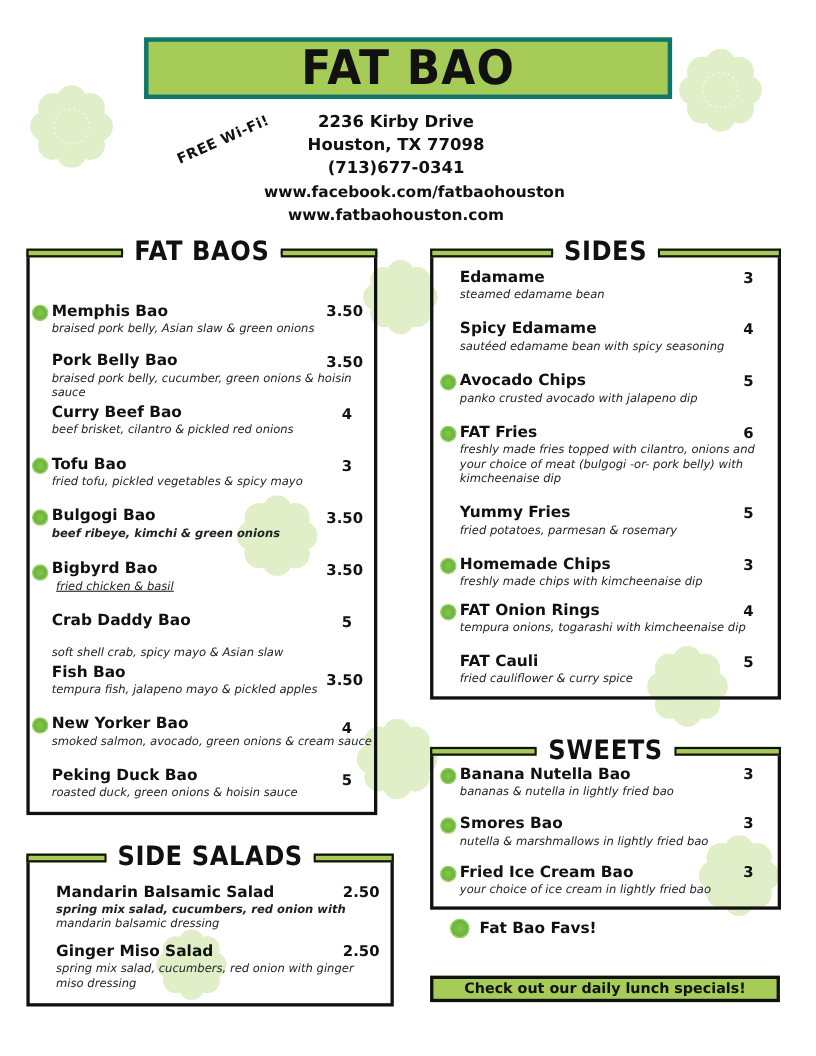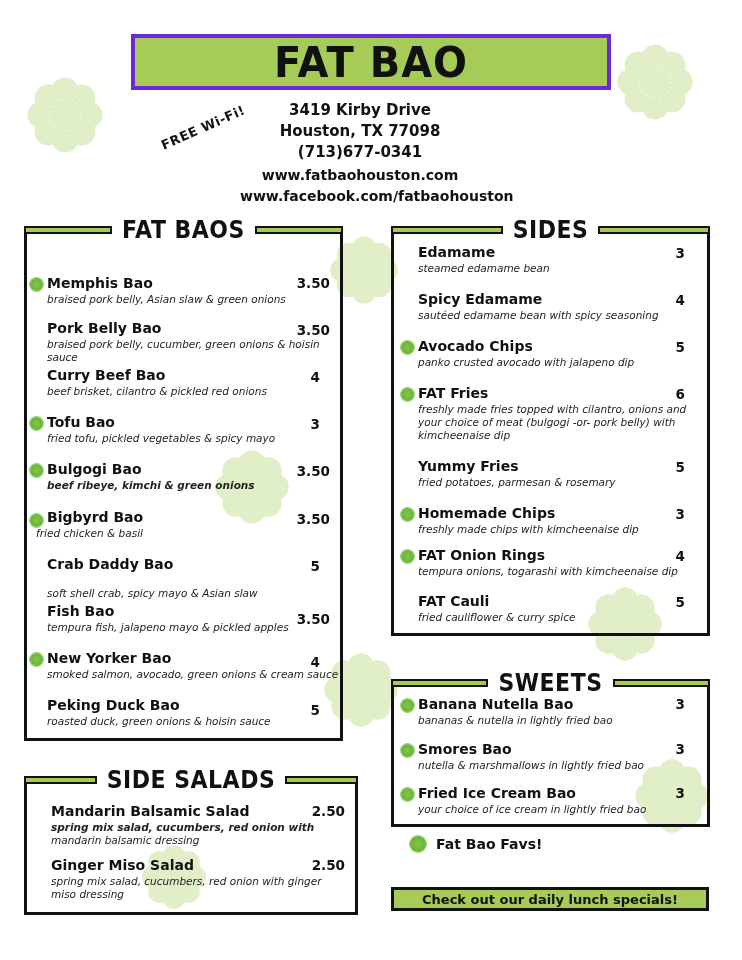--- a/index.html
+++ b/index.html
@@ -4,21 +4,21 @@
 <style>
   * { box-sizing: border-box; margin: 0; padding: 0; }
   html, body { width: 742px; height: 960px; background: #ffffff; overflow: hidden; }
   body { position: relative; font-family: "DejaVu Sans", sans-serif; color: #111; }
 
   .flower { position: absolute; border-radius: 50%; opacity: 0.55; pointer-events: none; }
   .flower svg { width: 100%; height: 100%; display: block; }
 
   .title-bar {
     position: absolute; left: 131px; top: 34px; width: 480px; height: 56px;
-    background: #a6cb56; border: 4px solid #6d28d9;
+    background: #a6cb56; border: 4px solid #0f766e;
     display: flex; align-items: center; justify-content: center;
   }
   .title-bar span {
     font-family: "DejaVu Sans", sans-serif; font-weight: bold; font-size: 40px;
     letter-spacing: 1px; color: #111; transform: scaleY(1.08);
   }
 
   .wifi {
     position: absolute; left: 158px; top: 120px; transform: rotate(-24deg);
     font-weight: bold; font-size: 13px; letter-spacing: 0.5px;
@@ -191,26 +191,26 @@
         <circle cx="29" cy="29" r="17"></circle>
       </g>
     </svg>
 </div>
 
 <div class="title-bar">
   <span>FAT BAO</span>
 </div>
 <div class="wifi">FREE Wi-Fi!</div>
 <div class="address">
-  <div class="line">3419 Kirby Drive</div>
+  <div class="line">2236 Kirby Drive</div>
   <div class="line">Houston, TX 77098</div>
   <div class="line">(713)677-0341</div>
   <div class="web-block">
+    <div class="web">www.facebook.com/fatbaohouston</div>
     <div class="web">www.fatbaohouston.com</div>
-    <div class="web">www.facebook.com/fatbaohouston</div>
   </div>
 </div>
 
 <div class="section" style="left:24px;top:228px;width:319px;height:513px;">
   <div class="section-header">
     <div class="bar"></div>
     <div class="htitle">FAT BAOS</div>
     <div class="bar"></div>
   </div>
 
@@ -238,21 +238,21 @@
   </div>
   <div class="item" style="top:230px;">
     <div class="fav-dot" style="left:3px;top:3px;"></div>
     <div class="name" style="left:20px;top:0;">Bulgogi Bao</div>
     <div class="desc" style="left:20px;top:18px;font-weight:bold;">beef ribeye, kimchi &amp; green onions</div>
     <div class="price" style="right:10px;top:2px;">3.50</div>
   </div>
   <div class="item" style="top:278px;">
     <div class="fav-dot" style="left:3px;top:5px;"></div>
     <div class="name" style="left:20px;top:0;">Bigbyrd Bao</div>
-    <div class="desc" style="left:9px;top:18px;">fried chicken &amp; basil</div>
+    <div class="desc" style="left:24px;top:18px;text-decoration:underline;">fried chicken &amp; basil</div>
     <div class="price" style="right:10px;top:2px;">3.50</div>
   </div>
   <div class="item" style="top:325px;">
     <div class="name" style="left:20px;top:0;">Crab Daddy Bao</div>
     <div class="desc" style="left:20px;top:18px;margin-top:13px;">soft shell crab, spicy mayo &amp; Asian slaw</div>
     <div class="price" style="right:20px;top:2px;">5</div>
   </div>
   <div class="item" style="top:372px;">
     <div class="name" style="left:20px;top:0;">Fish Bao</div>
     <div class="desc" style="left:20px;top:18px;">tempura fish, jalapeno mayo &amp; pickled apples</div>

